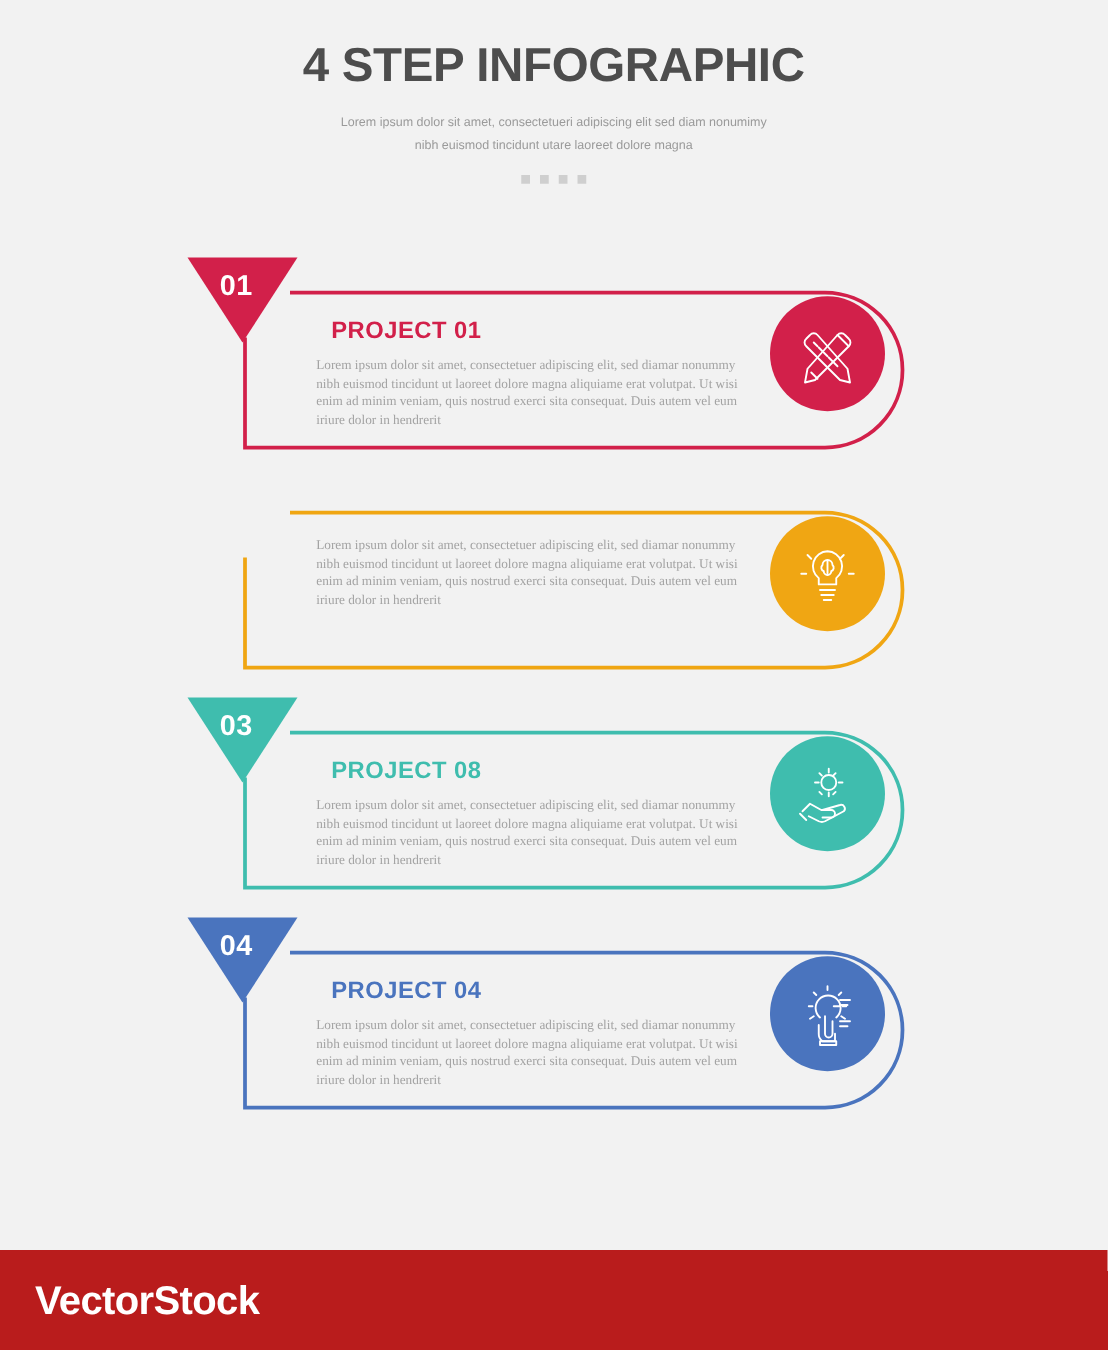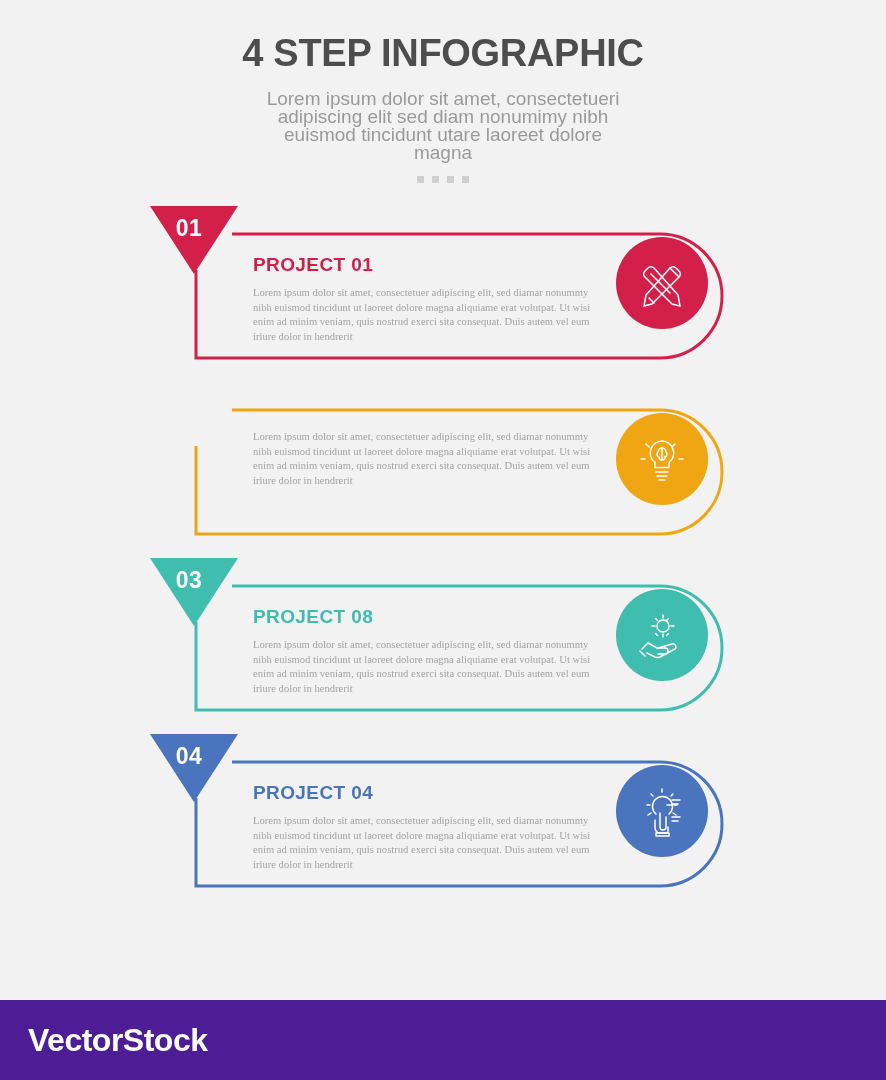--- a/index.html
+++ b/index.html
@@ -12,42 +12,42 @@
   .canvas{position:relative;width:874px;height:1080px;}
 
   
   .header{position:absolute;left:0;top:34px;width:886px;text-align:center;}
   .title{
     font-size:38px;font-weight:bold;color:#4d4d4d;
     letter-spacing:-0.3px;line-height:1.05;margin:0;
   }
   .subtitle{
     margin:16px auto 0;width:360px;
-    font-size:19px;line-height:18px;color:#9a9a9a;
+    font-size:10px;line-height:18px;color:#9a9a9a;
   }
   .dots{margin-top:14px;display:flex;justify-content:center;gap:8px;}
   .dots i{width:7px;height:7px;background:#cfcfcf;display:block;}
 
   
   .step{position:absolute;left:0;width:886px;height:176px;}
   .step .frame{position:absolute;left:150px;top:0;width:600px;height:176px;}
   .frame svg{position:absolute;left:0;top:0;overflow:visible;}
 
   .tri{position:absolute;left:0;top:0;width:88px;height:68px;}
   .tri svg{position:absolute;left:0;top:0;}
   .num{
     position:absolute;left:0;top:9px;width:88px;
     text-align:center;color:#ffffff;
     font-size:23px;font-weight:bold;letter-spacing:0.5px;
     padding-right:10px;box-sizing:border-box;
   }
 
   .body{position:absolute;left:103px;top:48px;width:350px;}
   .ptitle{
-    font-size:19px;font-weight:bold;letter-spacing:0.4px;margin:0 0 10px 0;
+    font-size:19px;font-weight:bold;letter-spacing:0.4px;margin:0 0 10px 12px;
   }
   .ptext{
     font-size:10.6px;line-height:14.6px;color:#a3a3a3;margin:0;font-family:Liberation Serif, serif;
   }
 
   .iconwrap{position:absolute;left:466px;top:31px;width:92px;height:92px;}
   .iconwrap .disc{
     position:absolute;left:0;top:0;width:92px;height:92px;border-radius:50%;
   }
   .iconwrap svg{position:absolute;left:18px;top:18px;}
@@ -188,17 +188,17 @@
       <path d="M22 50 h13 v3 h-13 z"></path>
       <path d="M38 17 h8 M38 21 h6 M38 34 h8 M38 38 h6"></path>
       <path d="M33 22 h5"></path>
     </g>
             </svg>
           </div>
         </div>
       </div>
     </div>
 
-  <div class="footer" style="background: #4c1d95;">
+  <div class="footer" style="background: #b91c1c;">
     <div class="brand">VectorStock</div>
   </div>
 
 </div>
 
 </body></html>

